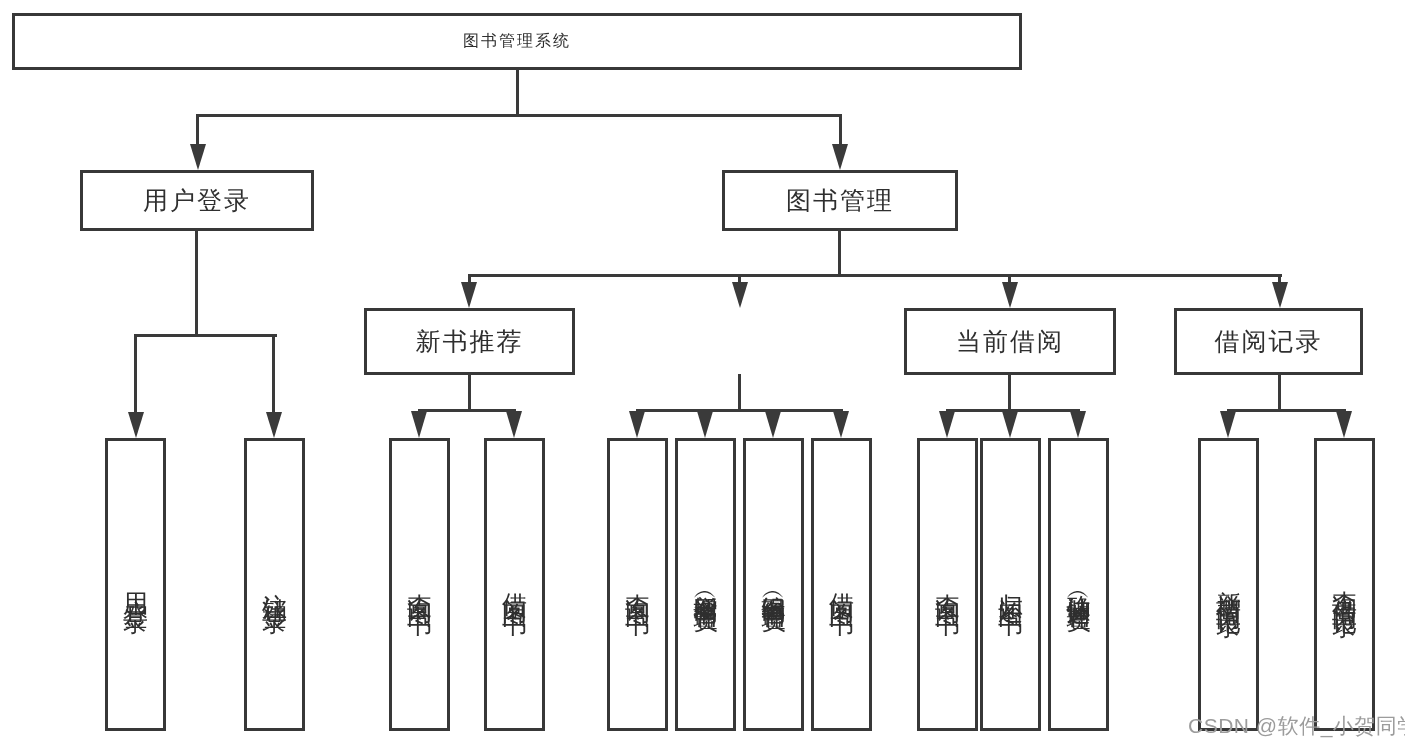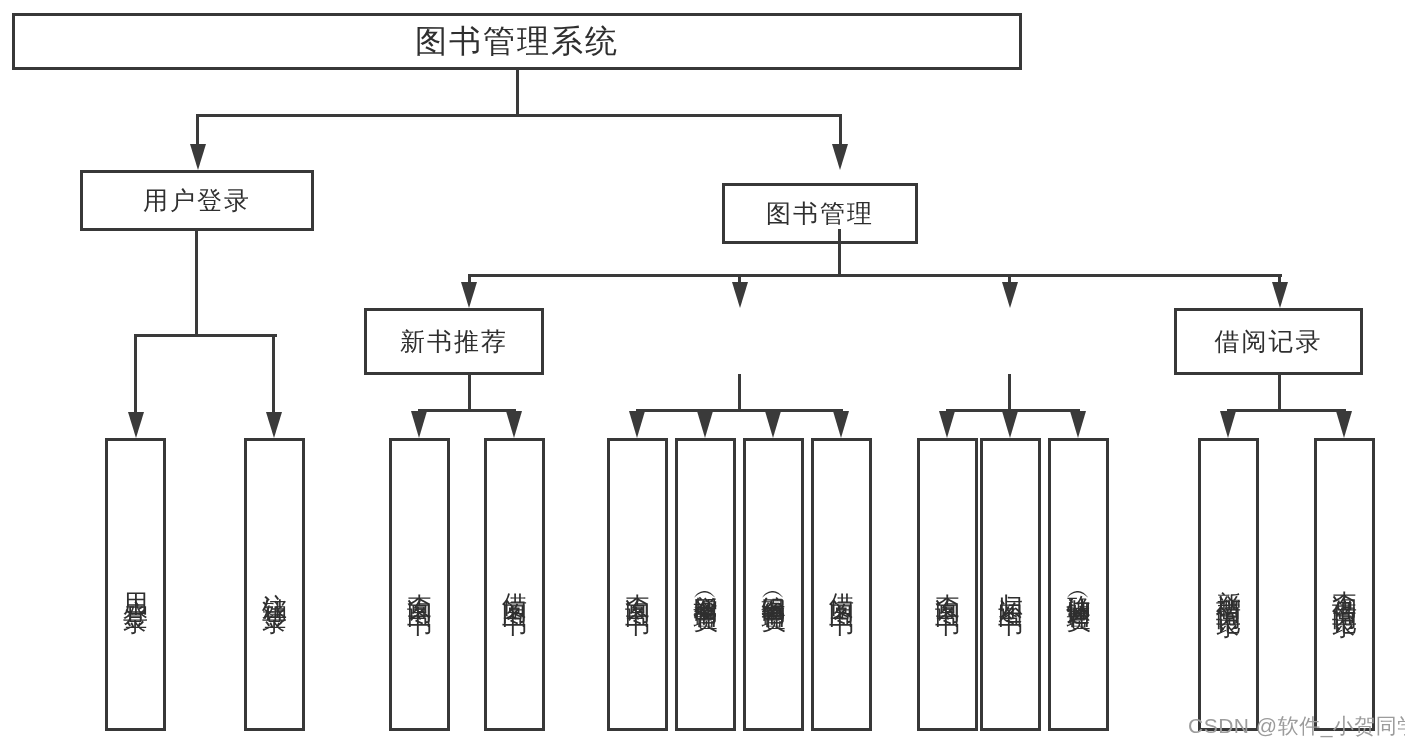--- a/index.html
+++ b/index.html
@@ -31,35 +31,35 @@
   .watermark{
     position:absolute;left:1188px;top:712px;width:210px;
     font-size:21px;color:#9c9c9c;letter-spacing:0.5px;white-space:nowrap;
   }
 </style>
 </head>
 <body>
 
 <div id="canvas">
 
-  <div class="node" style="left:12px;top:13px;width:1010px;height:57px;font-size:32px;">
+  <div class="node" style="left:12px;top:13px;width:1010px;height:57px;font-size:16px;">
     <span>图书管理系统</span>
   </div>
 
   <div class="vl" style="left:516px;top:69px;height:48px;"></div>
   <div class="hl" style="left:196px;top:114px;width:646px;"></div>
   <div class="vl" style="left:196px;top:114px;height:32px;"></div>
   <div class="arrow" style="left:190px;top:144px;"></div>
   <div class="vl" style="left:839px;top:114px;height:32px;"></div>
   <div class="arrow" style="left:832px;top:144px;"></div>
 
   <div class="node" style="left:80px;top:170px;width:234px;height:61px;">
     <span>用户登录</span>
   </div>
-  <div class="node" style="left:722px;top:170px;width:196px;height:61px;margin-top:13px;">
+  <div class="node" style="left:722px;top:170px;width:236px;height:61px;">
     <span>图书管理</span>
   </div>
 
   <div class="vl" style="left:195px;top:229px;height:108px;"></div>
   <div class="hl" style="left:134px;top:334px;width:143px;"></div>
   <div class="vl" style="left:134px;top:334px;height:80px;"></div>
   <div class="arrow" style="left:128px;top:412px;"></div>
   <div class="vl" style="left:272px;top:334px;height:80px;"></div>
   <div class="arrow" style="left:266px;top:412px;"></div>
 
@@ -67,22 +67,25 @@
   <div class="hl" style="left:468px;top:274px;width:814px;"></div>
   <div class="vl" style="left:468px;top:274px;height:10px;"></div>
   <div class="arrow" style="left:461px;top:282px;"></div>
   <div class="vl" style="left:738px;top:274px;height:10px;"></div>
   <div class="arrow" style="left:732px;top:282px;"></div>
   <div class="vl" style="left:1008px;top:274px;height:10px;"></div>
   <div class="arrow" style="left:1002px;top:282px;"></div>
   <div class="vl" style="left:1278px;top:274px;height:10px;"></div>
   <div class="arrow" style="left:1272px;top:282px;"></div>
 
-  <div class="node" style="left:364px;top:308px;width:180px;height:67px;">
+  <div class="node" style="left:364px;top:308px;width:211px;height:67px;">
     <span>新书推荐</span>
+  </div>
+  <div class="node" style="left:904px;top:308px;width:212px;height:67px;">
+    <span>当前借阅</span>
   </div>
   <div class="node" style="left:1174px;top:308px;width:189px;height:67px;">
     <span>借阅记录</span>
   </div>
 
   <div class="vl" style="left:468px;top:374px;height:38px;"></div>
   <div class="hl" style="left:418px;top:409px;width:98px;"></div>
   <div class="arrow tall" style="left:411px;top:411px;"></div>
   <div class="arrow tall" style="left:506px;top:411px;"></div>
 

